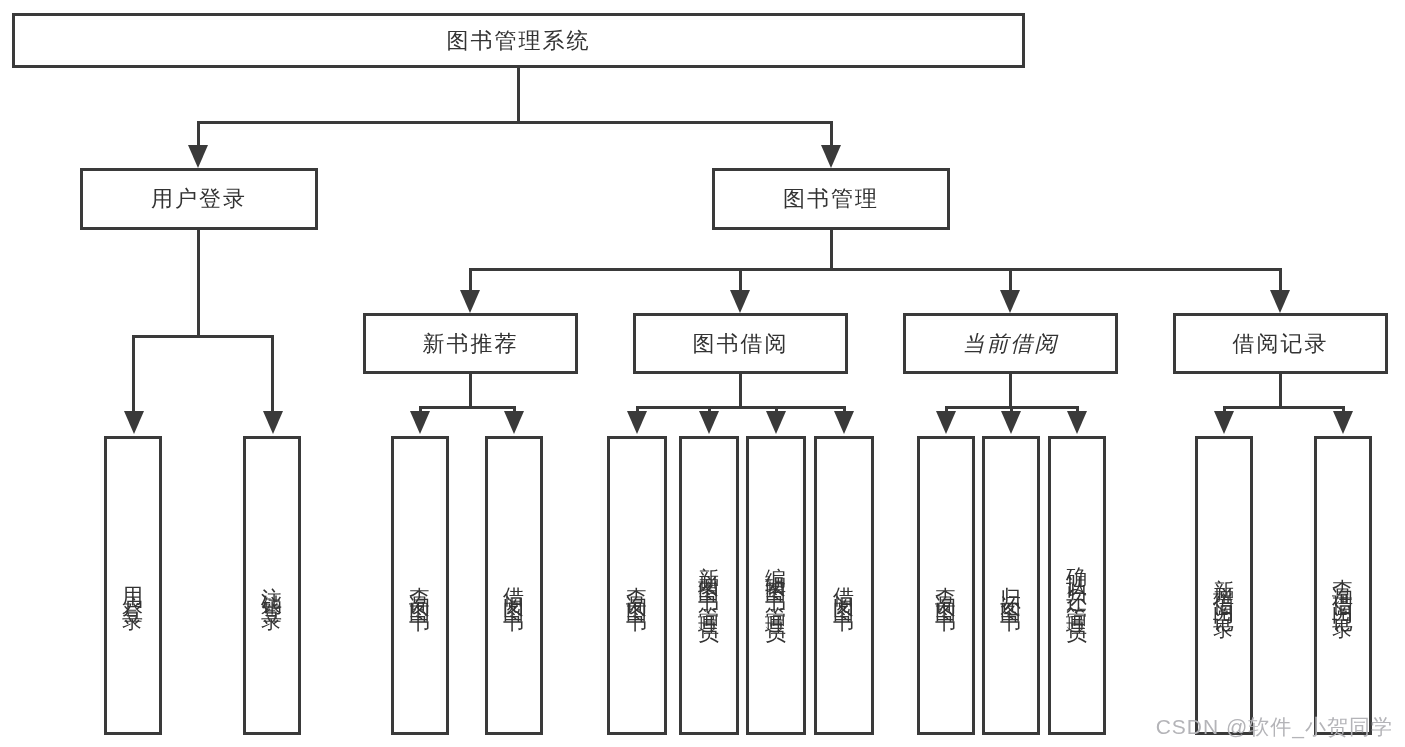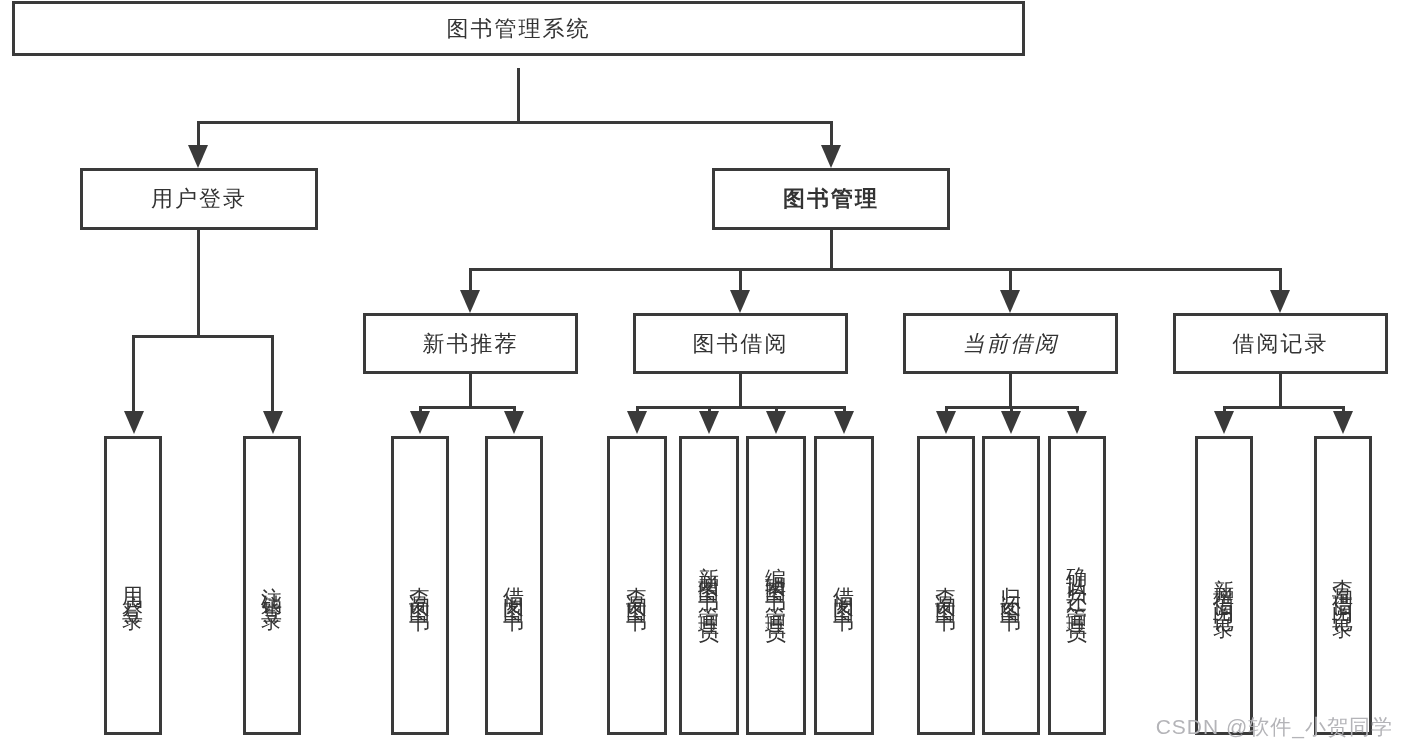--- a/index.html
+++ b/index.html
@@ -70,35 +70,35 @@
     color: var(--watermark);
     letter-spacing: 1px;
     white-space: nowrap;
   }
 </style>
 </head>
 <body>
 
 <div class="stage">
 
-  <div class="box" style="left:12px; top:1px; width:1013px; height:55px;text-align:right;">
+  <div class="box" style="left:12px; top:13px; width:1013px; height:55px;text-align:right;">
     <span>图书管理系统</span>
   </div>
 
   <div class="vline" style="left:517px; top:68px; height:53px;"></div>
   <div class="hline" style="left:197px; top:121px; width:636px;"></div>
   <div class="vline" style="left:197px; top:121px; height:27px;"></div>
   <div class="tri" style="left:188px; top:145px;"></div>
   <div class="vline" style="left:830px; top:121px; height:27px;"></div>
   <div class="tri" style="left:821px; top:145px;"></div>
 
   <div class="box" style="left:80px; top:168px; width:238px; height:62px;">
     <span>用户登录</span>
   </div>
-  <div class="box" style="left:712px; top:168px; width:238px; height:62px;font-weight:bold;">
+  <div class="box" style="left:712px; top:168px; width:238px; height:62px;">
     <span>图书管理</span>
   </div>
 
   <div class="vline" style="left:197px; top:230px; height:106px;"></div>
   <div class="hline" style="left:132px; top:335px; width:142px;"></div>
   <div class="vline" style="left:132px; top:335px; height:76px;"></div>
   <div class="tri" style="left:124px; top:411px;"></div>
   <div class="vline" style="left:271px; top:335px; height:76px;"></div>
   <div class="tri" style="left:263px; top:411px;"></div>
 

